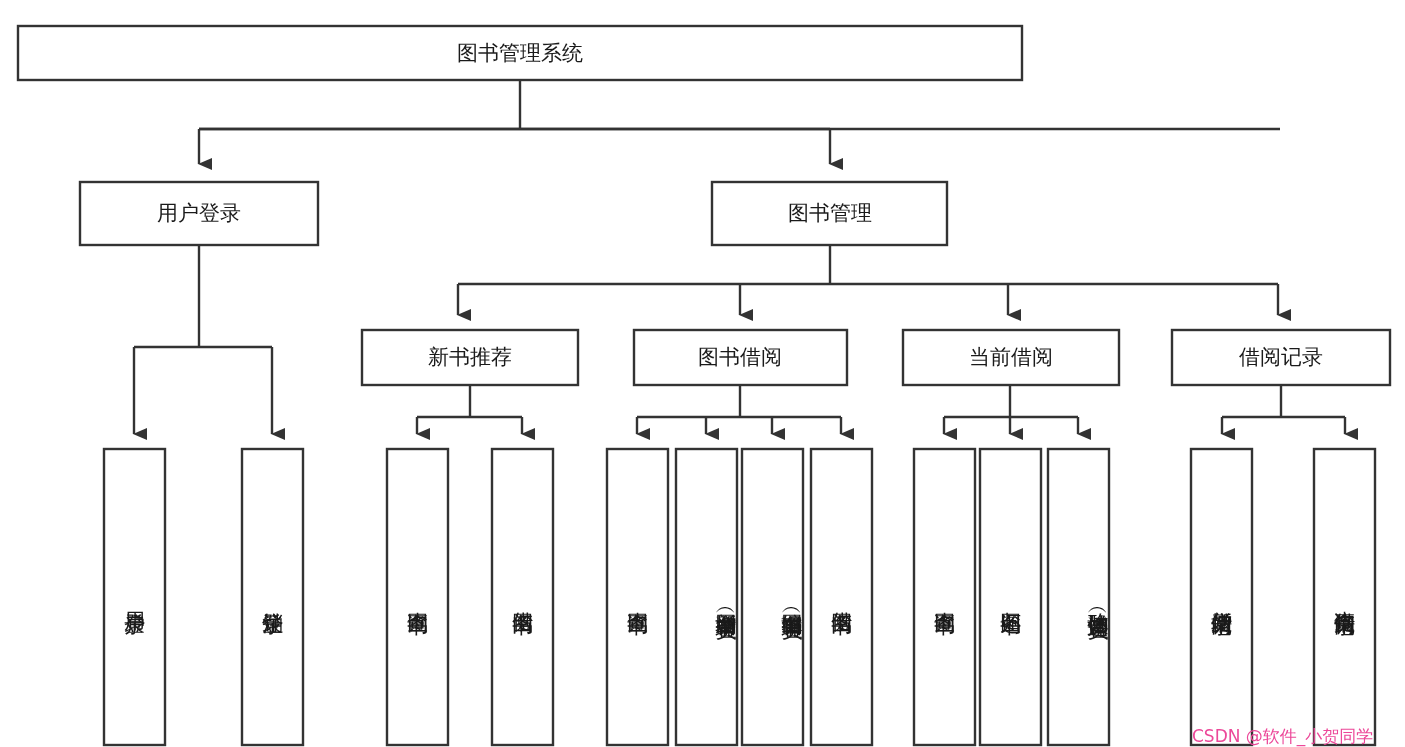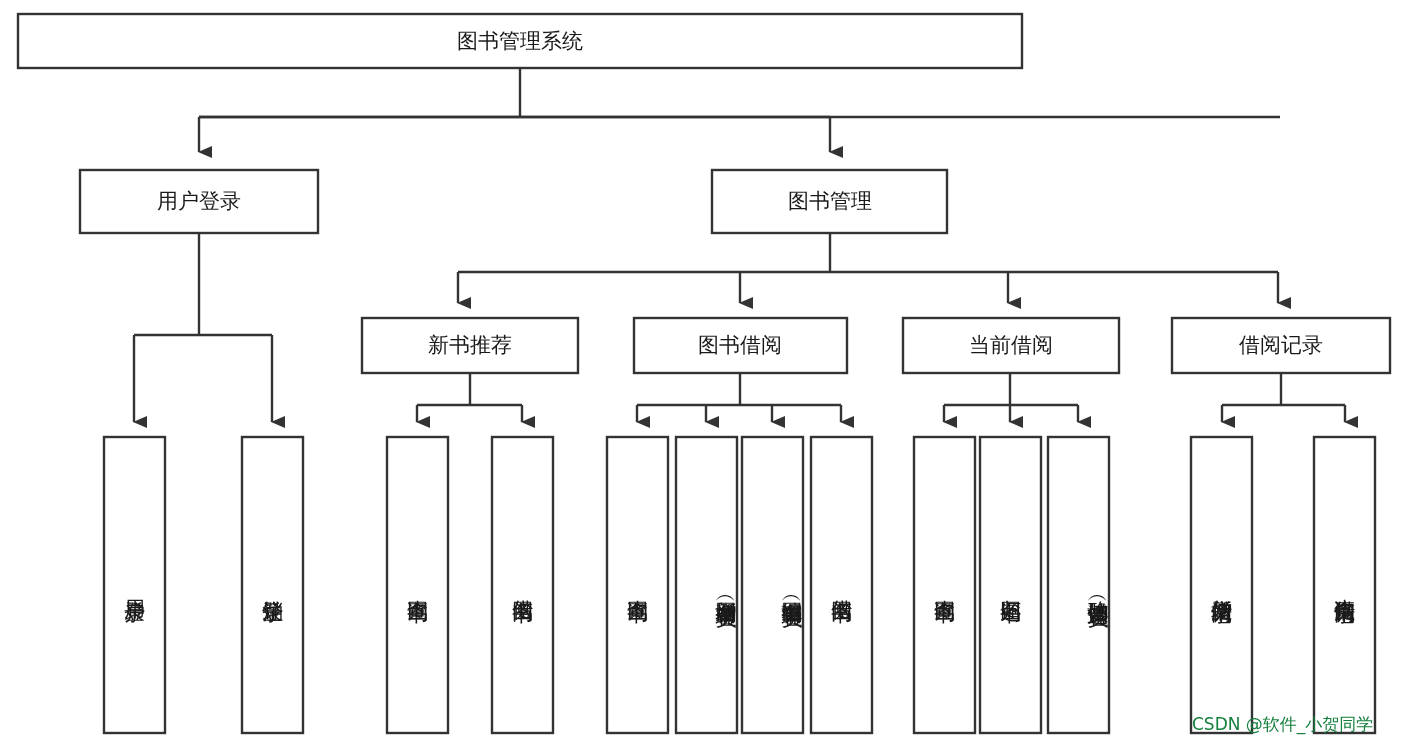--- a/index.html
+++ b/index.html
@@ -10,20 +10,21 @@
   body {
     width: 1405px;
     height: 747px;
     font-family: "DejaVu Sans", "Liberation Sans", sans-serif;
     overflow: hidden;
   }
   #diagram-root {
     position: relative;
     width: 1405px;
     height: 593px;
+    margin-top: 12px;
   }
   svg#tree-svg {
     position: absolute;
     left: 0;
     top: 0;
     width: 1405px;
     height: 747px;
   }
   .node-box {
     fill: #ffffff;
@@ -62,21 +63,21 @@
     white-space: nowrap;
     pointer-events: none;
   }
   .leaf-label.centered {
     align-items: center;
   }
   .watermark {
     position: absolute;
     font-family: "DejaVu Sans", "Liberation Sans", sans-serif;
     font-size: 17px;
-    color: #15803d;
+    color: #ec4899;
     white-space: nowrap;
   }
 </style>
 </head>
 <body>
 
 <div id="diagram-root">
 
   <svg id="tree-svg" viewBox="0 0 1405 747">
     <defs>

